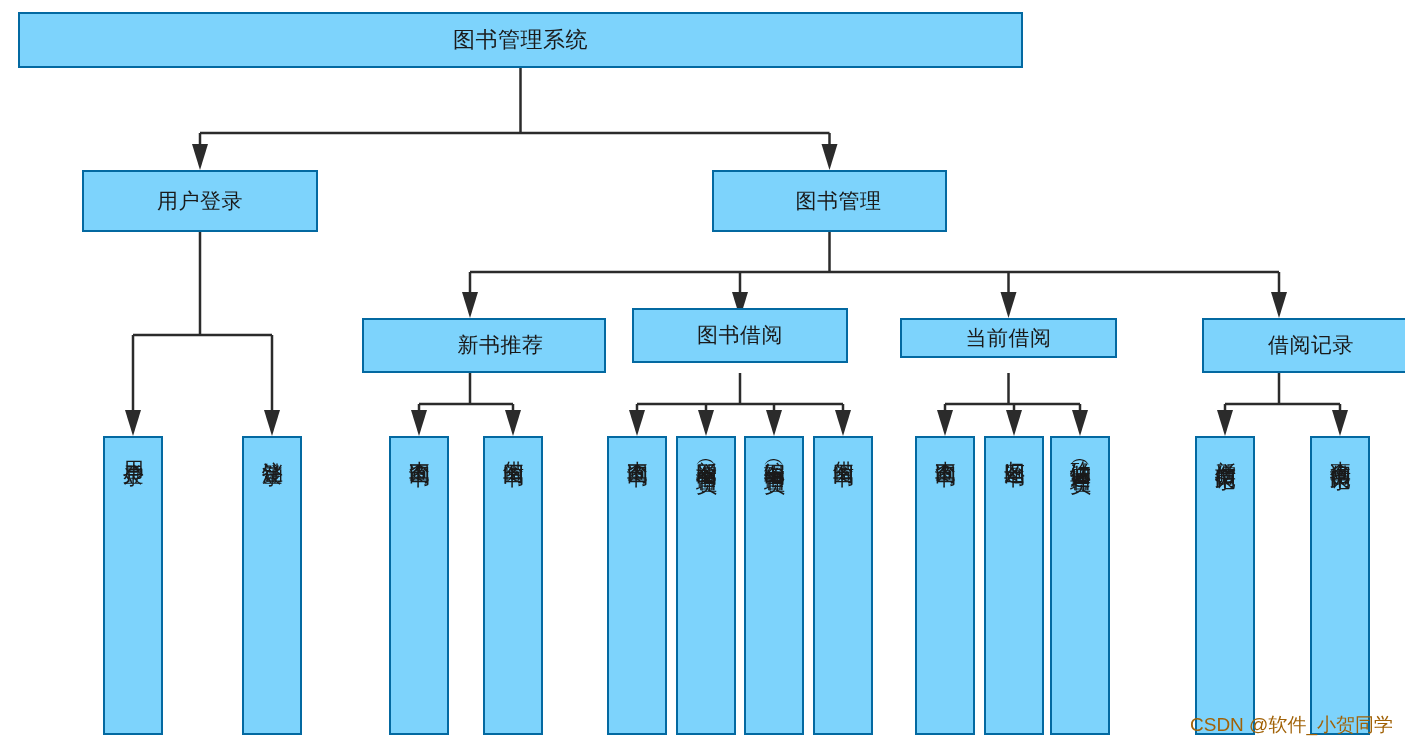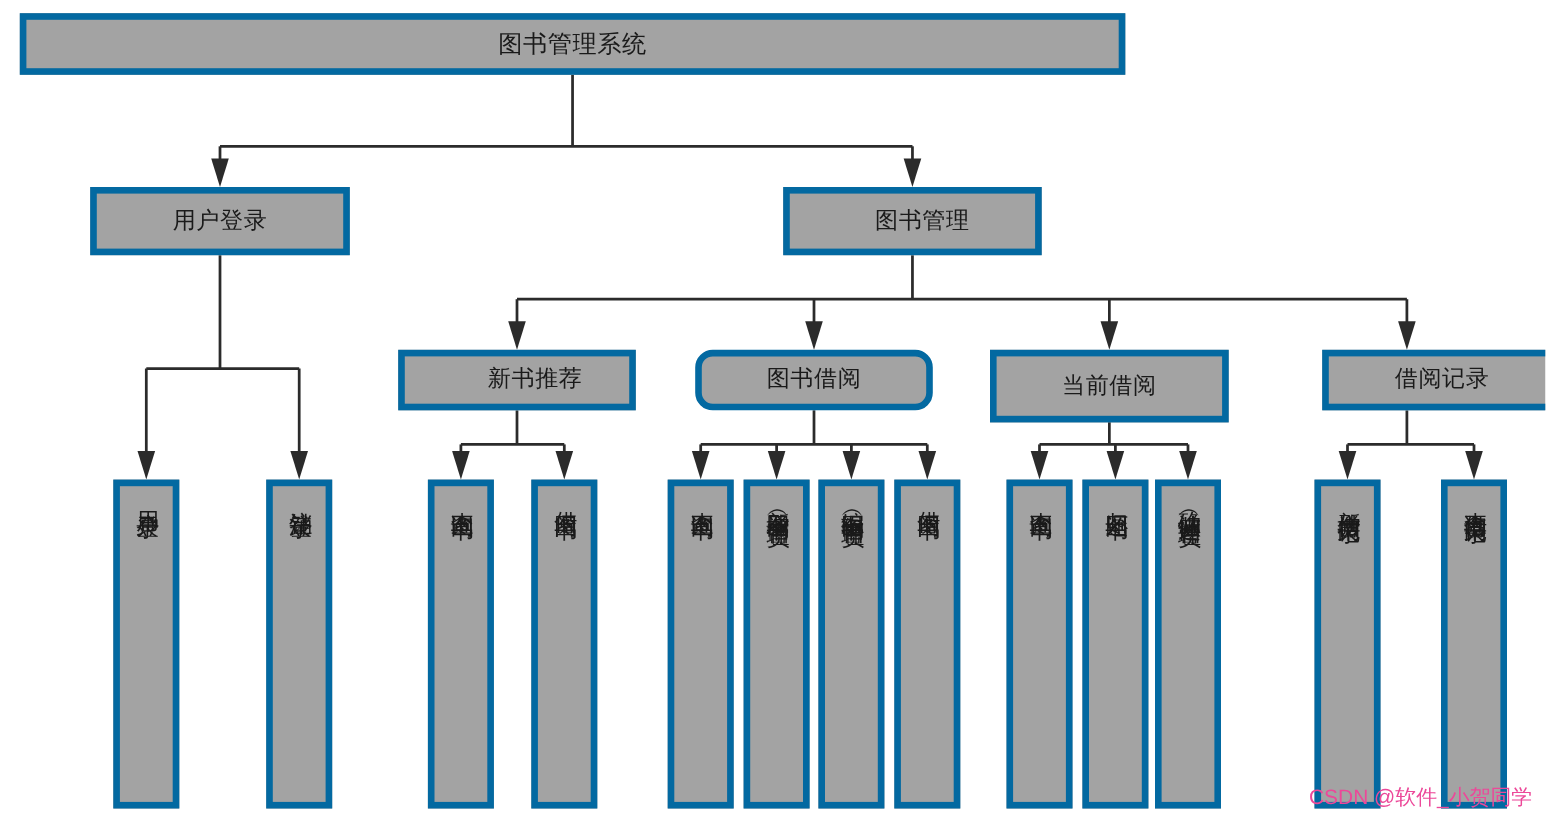--- a/index.html
+++ b/index.html
@@ -20,22 +20,22 @@
   #edges {
     position: absolute;
     left: 0;
     top: 0;
     width: 1405px;
     height: 747px;
   }
   .node {
     position: absolute;
     box-sizing: border-box;
-    border: 6px solid #0369a1;
-    background: #a3a3a3;
+    border: 2px solid #0369a1;
+    background: #7dd3fc;
     display: flex;
     align-items: center;
     justify-content: center;
     color: #1a1a1a;
   }
   .node .label {
     display: block;
     text-align: center;
     line-height: 1.18;
     white-space: pre;
@@ -53,21 +53,21 @@
     writing-mode: vertical-rl;
     text-orientation: upright;
     font-size: 21px;
     letter-spacing: 2px;
   }
   .node.root .label {
     font-size: 22px;
   }
   #watermark {
     position: absolute;
-    color: #ec4899;
+    color: #a16207;
     font-size: 19px;
     white-space: nowrap;
     pointer-events: none;
     left: 1190px;
     top: 712px;
   }
 </style>
 </head>
 <body>
 
@@ -129,27 +129,27 @@
   <div id="nodes">
       <div class="node horizontal root" style="left: 18px; top: 12px; width: 1005px; height: 56px;">
         <span class="label">图书管理系统</span>
       </div>
       <div class="node horizontal" style="left: 82px; top: 170px; width: 236px; height: 62px;">
         <span class="label">用户登录</span>
       </div>
       <div class="node horizontal" style="left: 712px; top: 170px; width: 235px; height: 62px; padding-left: 18px;">
         <span class="label">图书管理</span>
       </div>
-      <div class="node horizontal" style="left: 362px; top: 318px; width: 216px; height: 55px; padding-left: 33px;">
+      <div class="node horizontal" style="left: 362px; top: 318px; width: 244px; height: 55px; padding-left: 33px;">
         <span class="label">新书推荐</span>
       </div>
-      <div class="node horizontal" style="left: 632px; top: 318px; width: 216px; height: 55px; border-radius: 16px;">
+      <div class="node horizontal" style="left: 632px; top: 308px; width: 216px; height: 55px;">
         <span class="label">图书借阅</span>
       </div>
-      <div class="node horizontal" style="left: 900px; top: 318px; width: 217px; height: 66px;">
+      <div class="node horizontal" style="left: 900px; top: 318px; width: 217px; height: 40px;">
         <span class="label">当前借阅</span>
       </div>
       <div class="node horizontal" style="left: 1170px; top: 318px; width: 218px; height: 55px; margin-left: 32px;">
         <span class="label">借阅记录</span>
       </div>
       <div class="node vertical" style="left: 103px; top: 436px; width: 60px; height: 299px;">
         <span class="label">用户登录</span>
       </div>
       <div class="node vertical" style="left: 242px; top: 436px; width: 60px; height: 299px;">
         <span class="label">注销登录</span>

